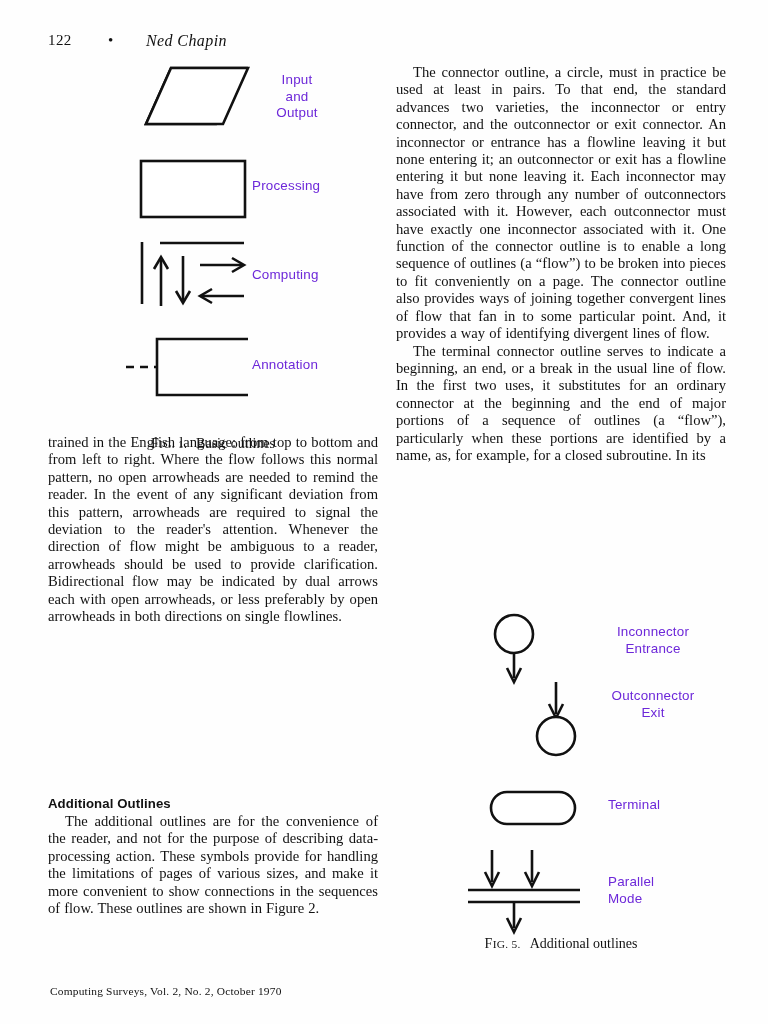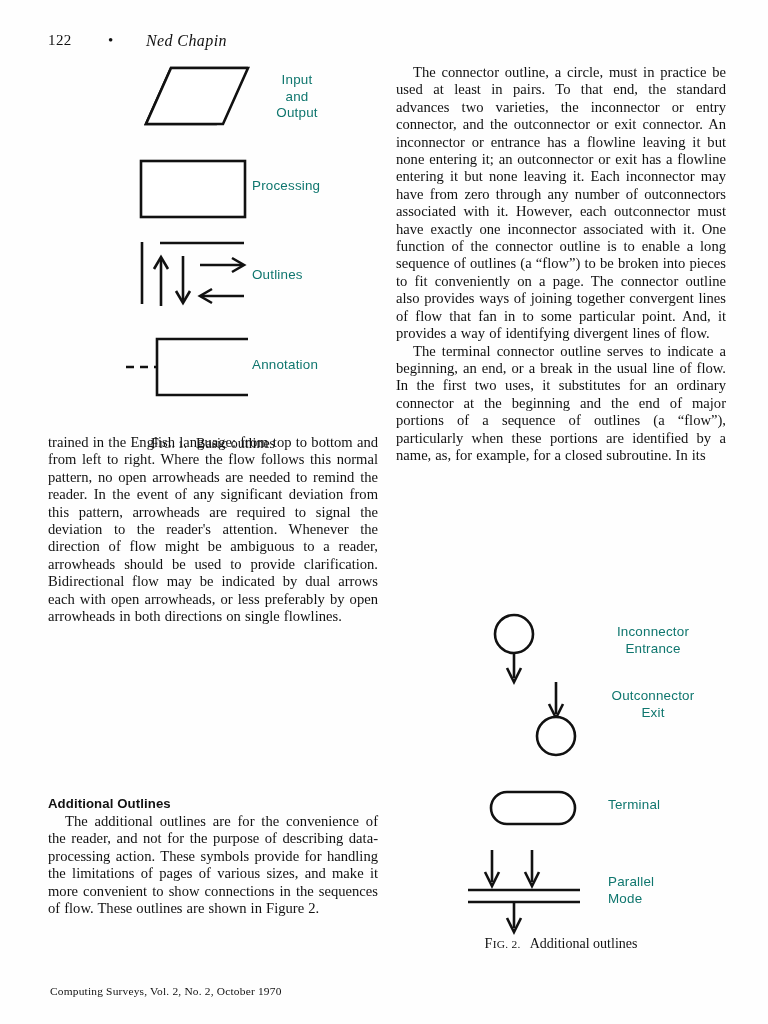--- a/index.html
+++ b/index.html
@@ -95,21 +95,21 @@
   .fig-caption .captext {
     margin-left: 9px;
   }
 
   
   .fig-label {
     position: absolute;
     font-family: "Liberation Sans", "DejaVu Sans", sans-serif;
     font-size: 13.4px;
     line-height: 16.6px;
-    color: #0f766e;
+    color: #6d28d9;
     white-space: pre-line;
     letter-spacing: 0.2px;
   }
   .fig-label.center { text-align: center; }
 
   
   .fig-svg { position: absolute; }
 
   
   .footer {
@@ -157,21 +157,21 @@
 
       <line x1="47" y1="18" x2="47" y2="62" stroke="#111" stroke-width="2.6"></line>
       <polyline points="40,53 47,65 54,53" fill="none" stroke="#111" stroke-width="2.6"></polyline>
 
       <line x1="64" y1="27" x2="106" y2="27" stroke="#111" stroke-width="2.6"></line>
       <polyline points="96,20 108,27 96,34" fill="none" stroke="#111" stroke-width="2.6"></polyline>
 
       <line x1="66" y1="58" x2="108" y2="58" stroke="#111" stroke-width="2.6"></line>
       <polyline points="76,51 64,58 76,65" fill="none" stroke="#111" stroke-width="2.6"></polyline>
     </svg>
-    <div class="fig-label" style="left:252px; top:267px; width:110px;">Outlines</div>
+    <div class="fig-label" style="left:252px; top:267px; width:110px;">Computing</div>
 
     <svg class="fig-svg" style="left:126px; top:336px;" width="125" height="62" viewBox="0 0 125 62">
 
       <line x1="0" y1="31" x2="30" y2="31" stroke="#111" stroke-width="2.6" stroke-dasharray="8,6"></line>
 
       <polyline points="122,3 31,3 31,59 122,59" fill="none" stroke="#111" stroke-width="2.6"></polyline>
     </svg>
     <div class="fig-label" style="left:252px; top:357px; width:120px;">Annotation</div>
 
     <div class="fig-caption" style="left:48px; top:396px;margin-top:40px;">
@@ -225,19 +225,19 @@
       <line x1="2" y1="42" x2="114" y2="42" stroke="#111" stroke-width="2.6"></line>
       <line x1="2" y1="54" x2="114" y2="54" stroke="#111" stroke-width="2.6"></line>
 
       <line x1="48" y1="54" x2="48" y2="80" stroke="#111" stroke-width="2.6"></line>
       <polyline points="41,70 48,84 55,70" fill="none" stroke="#111" stroke-width="2.6"></polyline>
     </svg>
     <div class="fig-label" style="left:608px; top:874px; width:120px;">Parallel
 Mode</div>
 
     <div class="fig-caption" style="left:396px; top:936px;">
-      <span class="fignum"><span>F</span><span class="sc">IG. 2.</span></span><span class="captext">Additional outlines</span>
+      <span class="fignum"><span>F</span><span class="sc">IG. 5.</span></span><span class="captext">Additional outlines</span>
     </div>
   </div>
 
   <div class="footer">Computing Surveys, Vol. 2, No. 2, October 1970</div>
 
 </div>
 
 </body></html>

